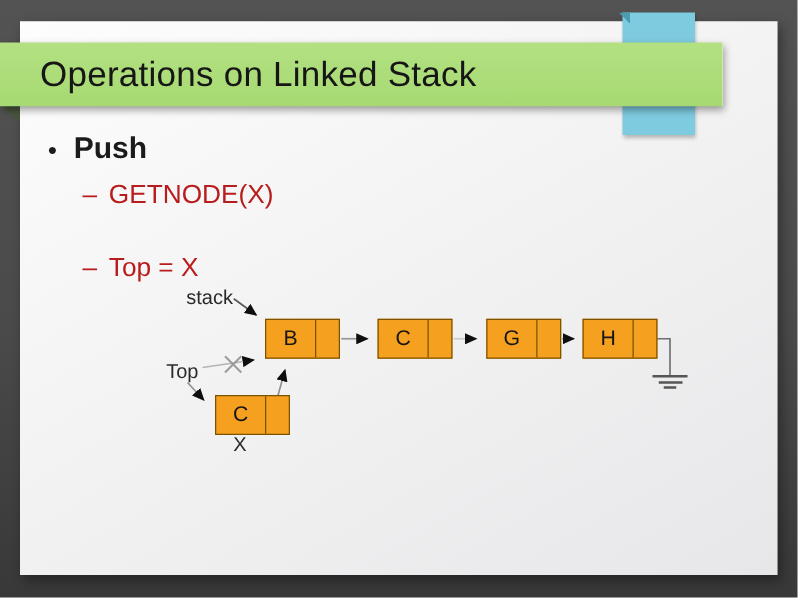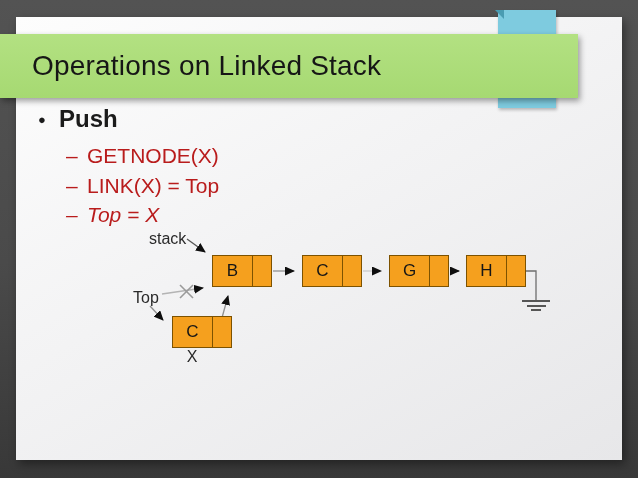--- a/index.html
+++ b/index.html
@@ -23,21 +23,21 @@
     background:#7ecbdf;z-index:2;
     box-shadow:1px 2px 3px rgba(0,0,0,0.25);
   }
   .blue-tab-fold{
     position:absolute;left:495px;top:10px;width:9px;height:9px;
     background:#4a9cb2;z-index:2;
     clip-path:polygon(0 0,100% 0,100% 100%);
   }
 
   .ribbon{
-    position:absolute;left:0;top:34px;width:578px;height:64px;
+    position:absolute;left:0;top:34px;width:578px;height:51px;
     background:linear-gradient(180deg,#b3e182 0%,#a6d972 100%);
     box-shadow:2px 3px 6px rgba(0,0,0,0.38);
     z-index:3;display:flex;align-items:center;
   }
   .ribbon .title{
     margin-left:32px;font-size:28px;color:#161616;letter-spacing:0.2px;
     white-space:nowrap;
   }
   .ribbon-fold{
     position:absolute;left:0;top:85px;width:16px;height:12px;
@@ -45,21 +45,21 @@
     clip-path:polygon(0 0,100% 0,100% 100%);
   }
 
   .abs{position:absolute;z-index:5;}
   .bullet-marker{left:38px;top:112px;font-size:13px;color:#1b1b1b;}
   .bullet-label{left:59px;top:105px;font-size:24px;color:#1b1b1b;font-weight:bold;}
   .sub-line{font-size:21px;color:#b91c1c;white-space:nowrap;}
   .sub-marker{display:inline-block;width:21px;}
   .sub-0{left:66px;top:144px;}
   .sub-1{left:66px;top:174px;}
-  .sub-2{left:66px;top:203px;font-style:italic;}
+  .sub-2{left:66px;top:203px;}
 
   .diagram-label{font-size:16px;color:#2a2a2a;z-index:6;text-align:right;}
   .lbl-stack{left:149px;top:230px;}
   .lbl-top{left:133px;top:289px;}
   .lbl-x{left:172px;top:348px;width:40px;text-align:center;}
 
   .node{
     position:absolute;width:60px;height:32px;box-sizing:border-box;
     background:#f5a01e;border:1px solid #7d5200;display:flex;z-index:5;
   }
@@ -90,23 +90,20 @@
   <div class="ribbon">
     <span class="title">Operations on Linked Stack</span>
   </div>
   <div class="ribbon-fold"></div>
 
   <span class="abs bullet-marker">●</span>
   <span class="abs bullet-label">Push</span>
 
   <div class="abs sub-line sub-0">
     <span class="sub-marker">–</span><span>GETNODE(X)</span>
-  </div>
-  <div class="abs sub-line sub-1">
-    <span class="sub-marker">–</span><span>LINK(X) = Top</span>
   </div>
   <div class="abs sub-line sub-2">
     <span class="sub-marker">–</span><span>Top = X</span>
   </div>
 
   <svg class="arrows" viewBox="0 0 638 478">
     <defs>
       <marker id="ah" orient="auto" markerUnits="userSpaceOnUse" markerWidth="11" markerHeight="9" refX="9" refY="4.5">
         <path d="M0,0 L10,4.5 L0,9 z" fill="#0e0e0e"></path>
       </marker>

